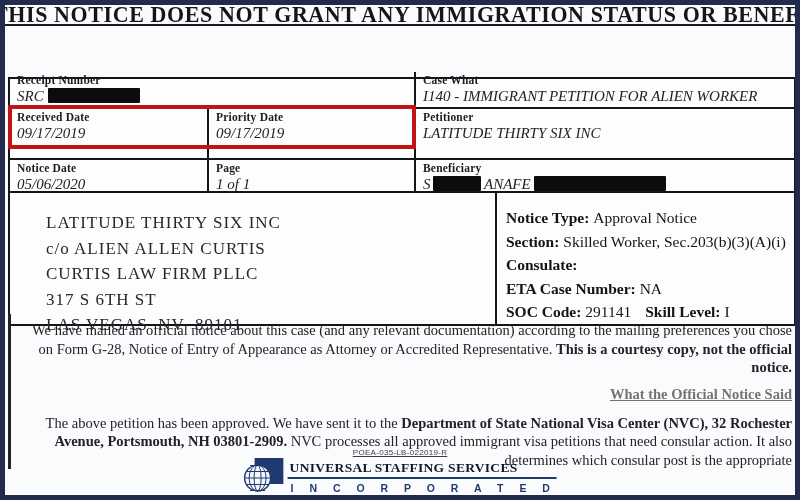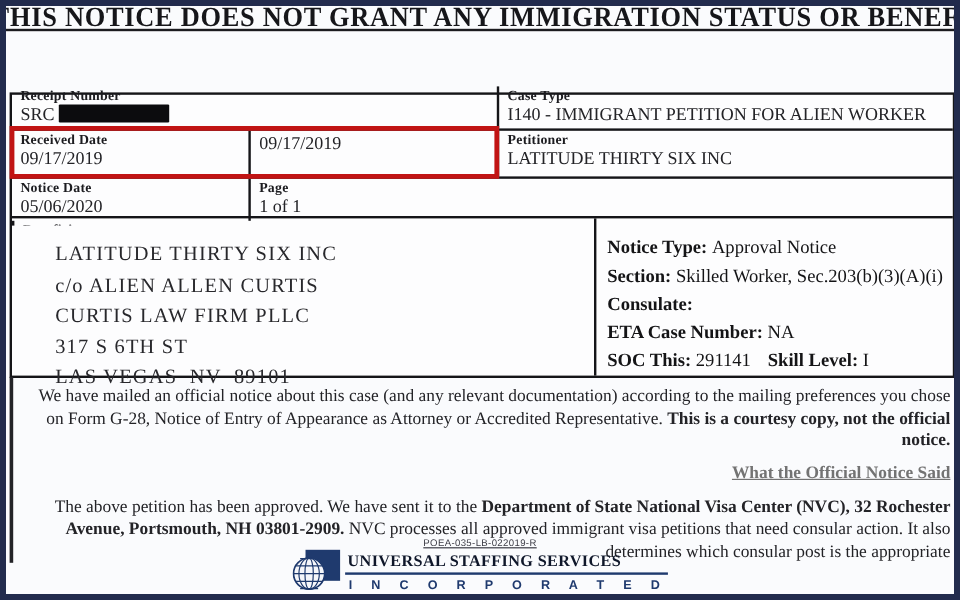--- a/index.html
+++ b/index.html
@@ -22,25 +22,25 @@
   
   .itable {
     position:absolute; left:3px; top:72px; width:788px;
     border:2px solid #151518; background:#fdfdfe;
   }
   .t-row { display:flex; border-bottom:2px solid #151518; position:relative; }
   .t-row:last-child { border-bottom:none; }
   .cell { padding:2px 4px 2px 7px; overflow:hidden; }
   .cell.bl { border-left:2px solid #151518; }
   .lbl { font-weight:bold; font-size:11.5px; color:#1c1c20; letter-spacing:.2px; line-height:13px; display:block; }
-  .val { font-size:15px; color:#232327; line-height:18px; white-space:pre; }
+  .val { font-size:15px; color:#232327; line-height:18px; white-space:pre;font-style:italic; }
 
   .r1 { height:30px;align-items:flex-end; }
-  .r2 { height:40px; }
-  .r3 { height:33px;flex-direction:column; }
+  .r2 { height:51px; }
+  .r3 { height:33px; }
   .r4 { height:131px; }
 
   .w-lefthalf { width:404px; display:flex; }
   .w-l1 { width:197px; }
   .w-l2 { width:207px; }
   .w-right { flex:1; }
   .r4-left { width:485px; }
 
   .red-box {
     position:absolute; left:-2px; top:-4px; width:408px; height:44px;
@@ -93,32 +93,33 @@
   <div class="banner-rule"></div>
 
   <div class="itable">
 
     <div class="t-row r1">
       <div class="cell w-lefthalf" style="display:block;">
         <span class="lbl">Receipt Number</span>
         <span class="val"><span>SRC</span><span class="redact" style="width:92px; margin-left:4px;"></span></span>
       </div>
       <div class="cell bl w-right">
-        <span class="lbl">Case Type</span>
+        <span class="lbl">Case What</span>
         <span class="val">I140 - IMMIGRANT PETITION FOR ALIEN WORKER</span>
       </div>
     </div>
 
     <div class="t-row r2">
       <div class="w-lefthalf">
         <div class="cell w-l1">
           <span class="lbl">Received Date</span>
           <span class="val">09/17/2019</span>
         </div>
         <div class="cell bl w-l2">
+          <span class="lbl">Priority Date</span>
           <span class="val">09/17/2019</span>
         </div>
       </div>
       <div class="cell bl w-right">
         <span class="lbl">Petitioner</span>
         <span class="val">LATITUDE THIRTY SIX INC</span>
       </div>
       <div class="red-box"></div>
     </div>
 
@@ -148,21 +149,21 @@
           <div>317 S 6TH ST</div>
           <div>LAS VEGAS  NV  89101</div>
         </div>
       </div>
       <div class="cell bl w-right" style="padding:0;">
         <div class="details">
           <div class="dline"><b>Notice Type: </b><span>Approval Notice</span></div>
           <div class="dline"><b>Section: </b><span>Skilled Worker, Sec.203(b)(3)(A)(i)</span></div>
           <div class="dline"><b>Consulate:</b><span></span></div>
           <div class="dline"><b>ETA Case Number: </b><span>NA</span></div>
-          <div class="dline"><b>SOC This: </b><span>291141</span><span class="gap"></span><b>Skill Level: </b><span>I</span></div>
+          <div class="dline"><b>SOC Code: </b><span>291141</span><span class="gap"></span><b>Skill Level: </b><span>I</span></div>
           <div class="dline"></div>
         </div>
       </div>
     </div>
   </div>
 
   <div class="notice-body">
     <div class="para"><span>We have mailed an official notice about this case (and any relevant documentation) according to the mailing preferences you chose on Form G-28, Notice of Entry of Appearance as Attorney or Accredited Representative. </span><b>This is a courtesy copy, not the official notice.</b></div>
     <div class="sec-head">What the Official Notice Said</div>
     <div class="para para2"><span>The above petition has been approved. We have sent it to the </span><b>Department of State National Visa Center (NVC), 32 Rochester Avenue, Portsmouth, NH 03801-2909.</b><span> NVC processes all approved immigrant visa petitions that need consular action. It also determines which consular post is the appropriate</span></div>

